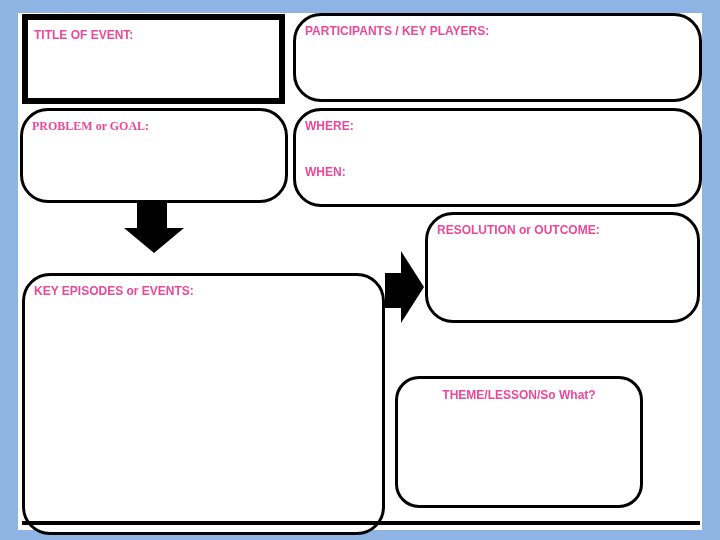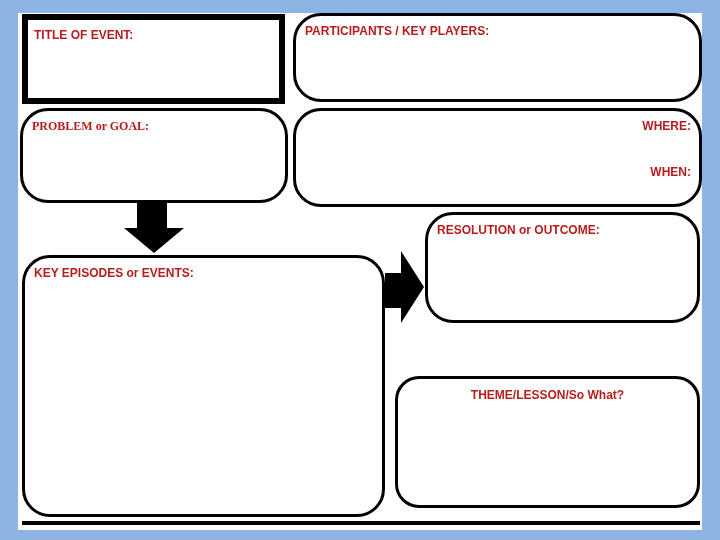--- a/index.html
+++ b/index.html
@@ -23,21 +23,21 @@
     position: absolute;
     background: #ffffff;
     border: 3px solid #000000;
     box-sizing: border-box;
   }
   .gbox.thick { border-width: 6px; }
   .gbox.rounded { border-radius: 24px; }
   .glabel {
     font-weight: bold;
     font-size: 12px;
-    color: #b91c1c;
+    color: #ec4899;
     line-height: 14px;
     letter-spacing: 0px;
     white-space: nowrap;
   }
   .pad { padding: 8px 8px 0 9px; border-radius: 28px; }
   .title-pad { padding: 8px 6px 0 6px; }
   .center-label { text-align: center; padding-top: 9px; }
   .arrow-icon { position: absolute; display: block; }
   .bottom-rule {
     position: absolute;
@@ -61,40 +61,40 @@
   </div>
 
   <div class="gbox pad" style="left:293px; top:13px; width:409px; height:89px;">
     <div class="glabel">PARTICIPANTS / KEY PLAYERS:</div>
   </div>
 
   <div class="gbox pad" style="left:20px; top:108px; width:268px; height:95px;font-family:Liberation Serif, serif;">
     <div class="glabel">PROBLEM or GOAL:</div>
   </div>
 
-  <div class="gbox pad" style="left:293px; top:108px; width:409px; height:99px;text-align:right;">
+  <div class="gbox pad" style="left:293px; top:108px; width:409px; height:99px;">
     <div class="glabel">WHERE:</div>
     <div class="glabel when-label">WHEN:</div>
   </div>
 
   <svg class="arrow-icon" style="left:124px; top:202px;" width="60" height="51" viewBox="0 0 60 51" aria-hidden="true">
     <polygon points="13,0 43,0 43,26 60,26 30,51 0,26 13,26" fill="#000000"></polygon>
   </svg>
 
-  <div class="gbox pad" style="left:22px; top:255px; width:363px; height:262px;">
+  <div class="gbox pad" style="left:22px; top:273px; width:363px; height:262px;">
     <div class="glabel">KEY EPISODES or EVENTS:</div>
   </div>
 
   <svg class="arrow-icon" style="left:385px; top:251px;" width="39" height="72" viewBox="0 0 39 72" aria-hidden="true">
     <polygon points="0,22 16,22 16,0 39,36 16,72 16,57 0,57" fill="#000000"></polygon>
   </svg>
 
   <div class="gbox pad" style="left:425px; top:212px; width:275px; height:111px;">
     <div class="glabel">RESOLUTION or OUTCOME:</div>
   </div>
 
-  <div class="gbox rounded center-label" style="left:395px; top:376px; width:305px; height:132px;">
+  <div class="gbox rounded center-label" style="left:395px; top:376px; width:248px; height:132px;">
     <div class="glabel">THEME/LESSON/So What?</div>
   </div>
 
   <div class="bottom-rule"></div>
 
 </div>
 
 </body></html>

